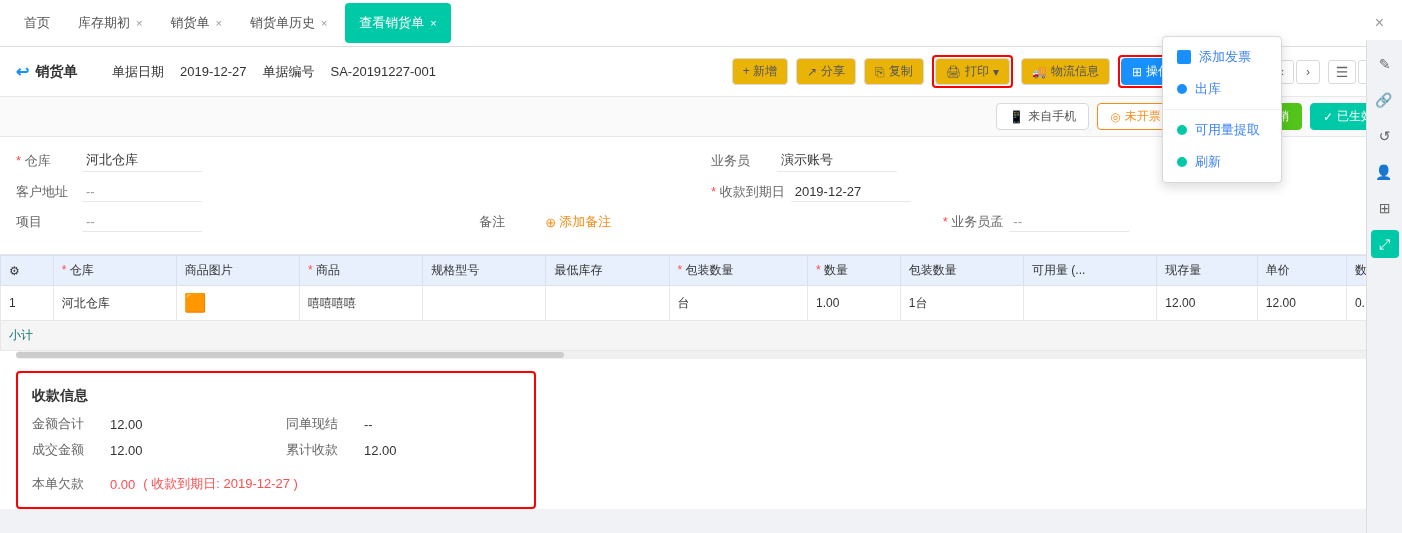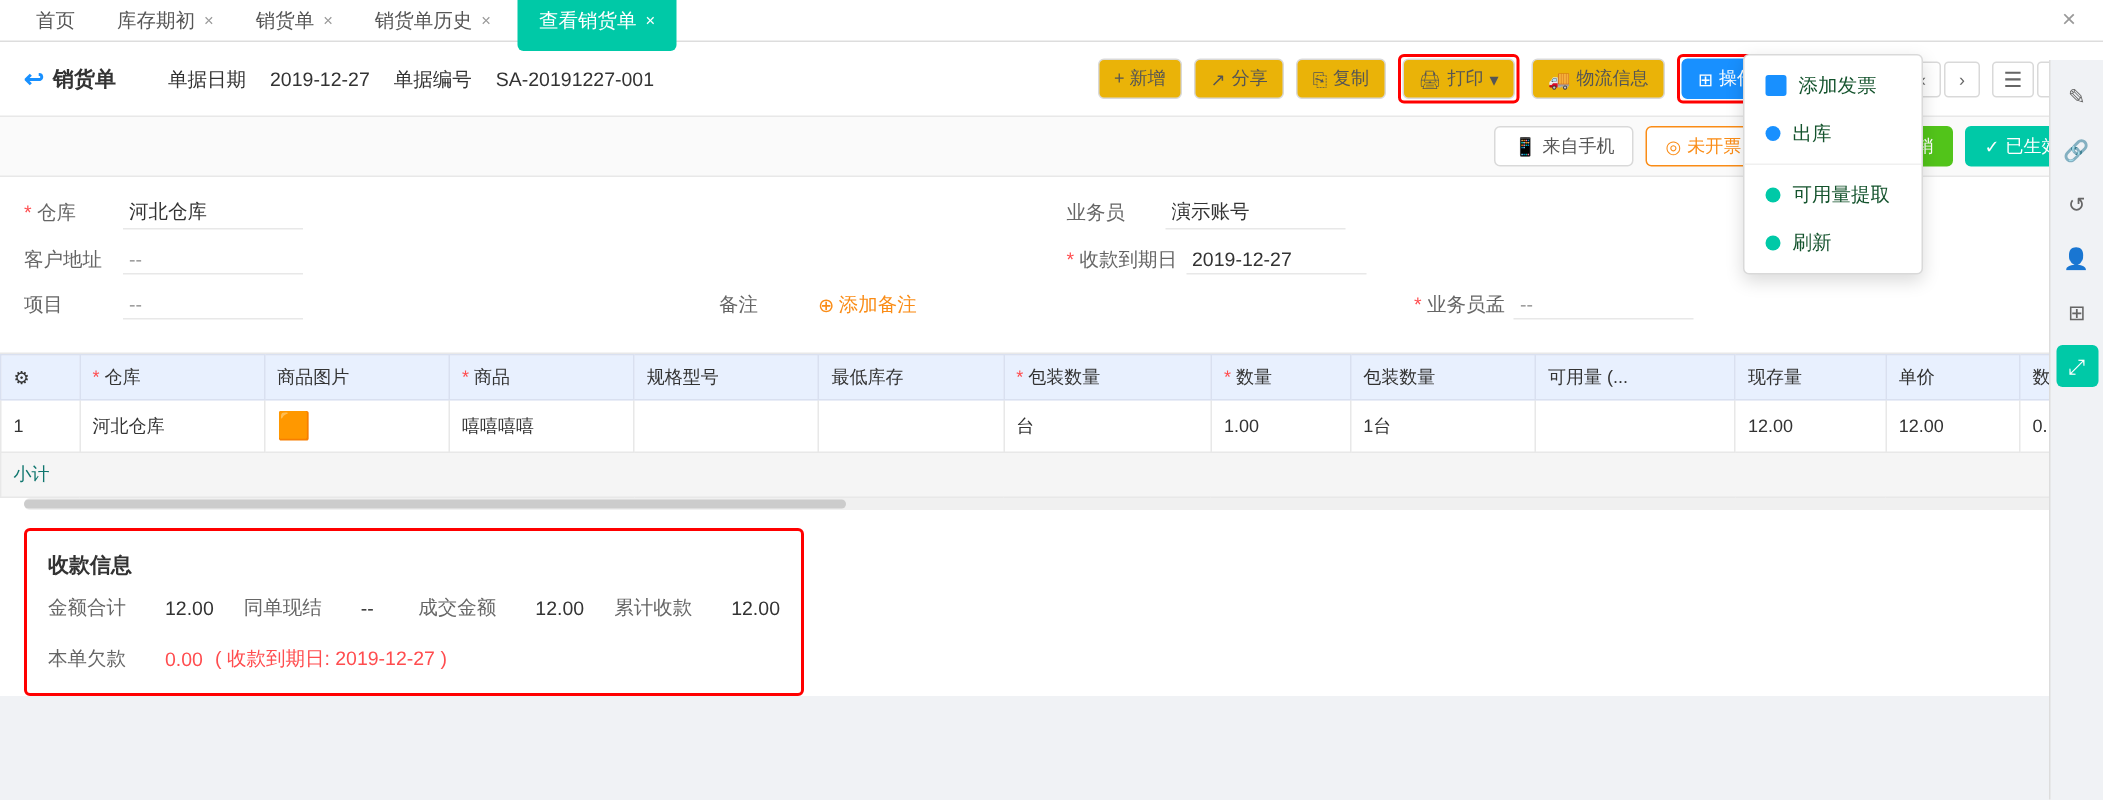--- a/index.html
+++ b/index.html
@@ -5,21 +5,21 @@
     * { box-sizing: border-box; margin: 0; padding: 0; }
     body { font-family: 'Microsoft YaHei', Arial, sans-serif; font-size: 13px; background: #f0f2f5; color: #333; }
 
     
     .tab-bar {
       display: flex;
       align-items: center;
       background: #fff;
       border-bottom: 1px solid #ddd;
       padding: 0 10px;
-      height: 28px;
+      height: 47px;
       position: relative;
     }
     .tab-item {
       padding: 0 14px;
       height: 40px;
       display: flex;
       align-items: center;
       cursor: pointer;
       font-size: 13px;
       color: #555;
@@ -264,21 +264,21 @@
       max-width: 520px;
     }
     .payment-title {
       font-weight: bold;
       font-size: 14px;
       margin-bottom: 10px;
       color: #333;
     }
     .payment-grid {
       display: grid;
-      grid-template-columns: 1fr 1fr 1fr 1fr;
+      grid-template-columns: 1fr 1fr;
       gap: 8px 20px;
     }
     .payment-row {
       display: flex;
       align-items: center;
       gap: 8px;
     }
     .payment-label {
       color: #666;
       min-width: 70px;
@@ -329,21 +329,21 @@
       min-width: 120px;
       padding: 4px 0;
     }
     .dropdown-item {
       padding: 7px 14px;
       cursor: pointer;
       display: flex;
       align-items: center;
       gap: 8px;
       font-size: 13px;
-      color: #14532d;
+      color: #3b82f6;
     }
     .dropdown-item .dot {
       width: 10px;
       height: 10px;
       border-radius: 50%;
       display: inline-block;
     }
     .dot-blue { background: #1890ff; }
     .dot-teal { background: #00c9a7; }
     .dropdown-divider { height: 1px; background: #f0f0f0; margin: 4px 0; }

